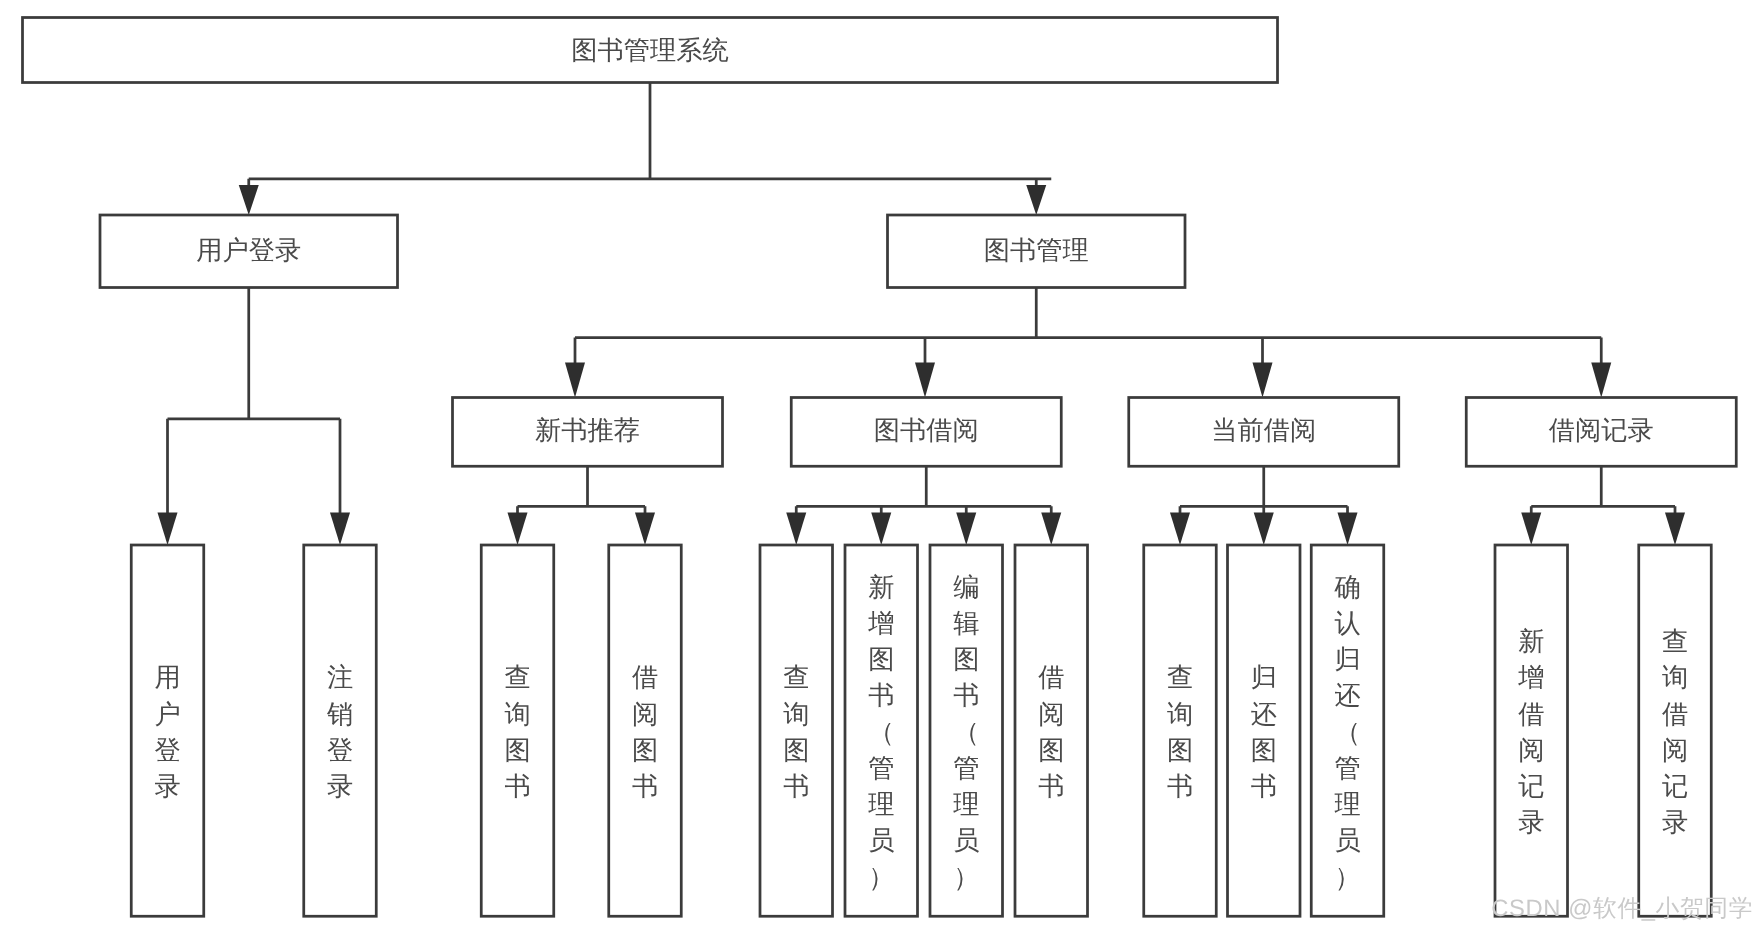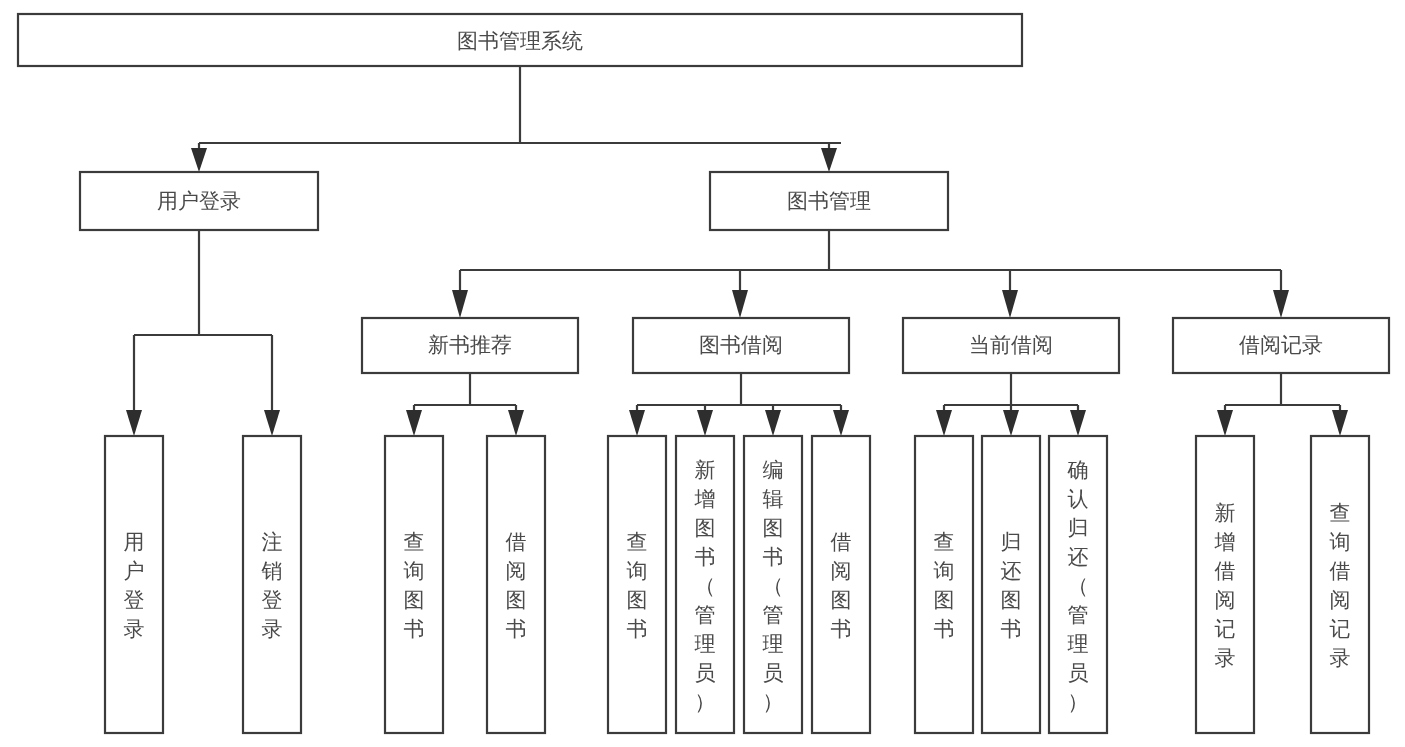--- a/index.html
+++ b/index.html
@@ -228,14 +228,15 @@
         <text class="node-label-vertical" x="1225" y="0"><tspan x="1225" y="520.1">新</tspan><tspan x="1225" y="549.1">增</tspan><tspan x="1225" y="578.1">借</tspan><tspan x="1225" y="607.1">阅</tspan><tspan x="1225" y="636.1">记</tspan><tspan x="1225" y="665.1">录</tspan></text>
       </g>
 
       <g>
         <rect class="node-box" x="1311" y="436" width="58" height="297"></rect>
         <text class="node-label-vertical" x="1340" y="0"><tspan x="1340" y="520.1">查</tspan><tspan x="1340" y="549.1">询</tspan><tspan x="1340" y="578.1">借</tspan><tspan x="1340" y="607.1">阅</tspan><tspan x="1340" y="636.1">记</tspan><tspan x="1340" y="665.1">录</tspan></text>
       </g>
     </g>
   </svg>
 
+  <div class="watermark" style="left:1193px; top:714px;">CSDN @软件_小贺同学</div>
 
 </div>
 
 </body></html>

